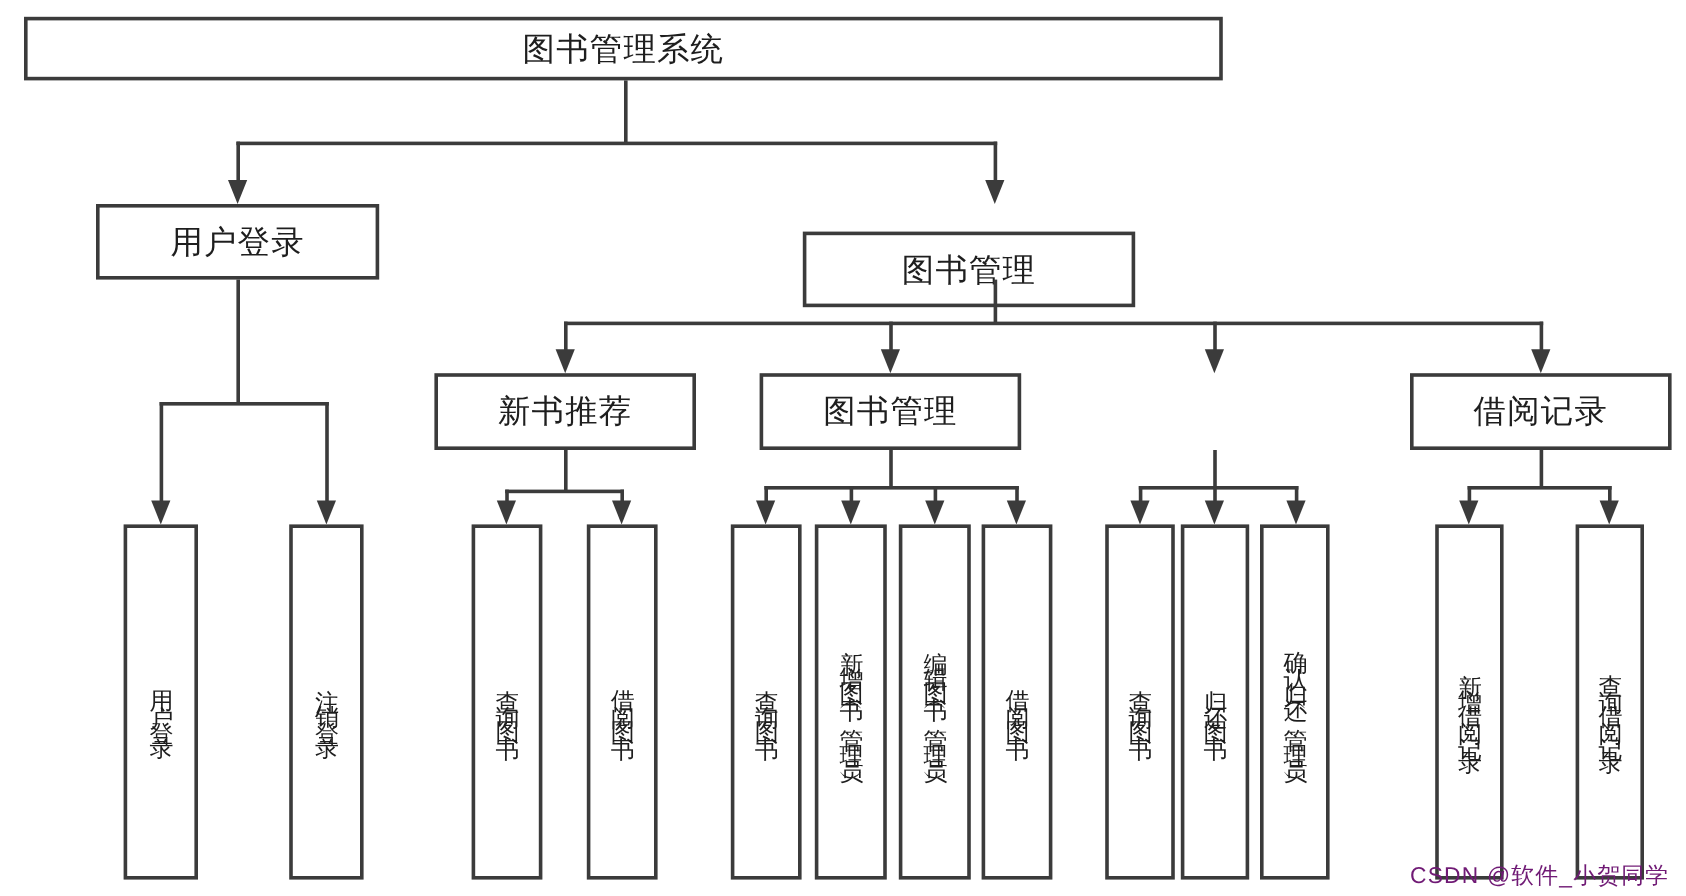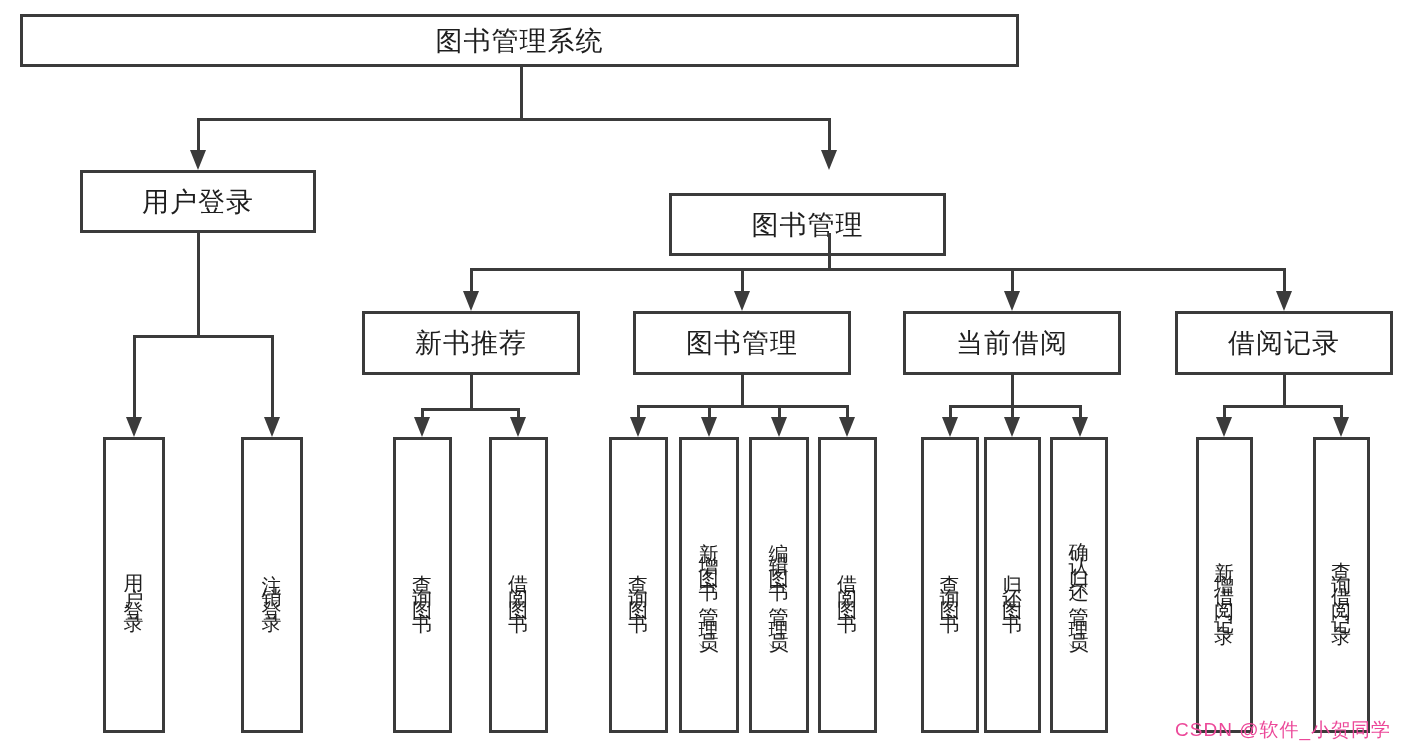--- a/index.html
+++ b/index.html
@@ -50,21 +50,21 @@
     height: 0;
     border-left: 8px solid transparent;
     border-right: 8px solid transparent;
     border-top: 20px solid #3b3b3b;
   }
   
   .watermark {
     position: absolute;
     right: 14px;
     bottom: 4px;
-    color: #ec4899;
+    color: #701a75;
     font-size: 19px;
     letter-spacing: 1px;
     white-space: nowrap;
   }
 </style>
 </head>
 <body>
 
 <div class="canvas">
 
@@ -102,23 +102,20 @@
   <div class="arrow" style="left:463px;  top:291px;"></div>
   <div class="arrow" style="left:734px;  top:291px;"></div>
   <div class="arrow" style="left:1004px; top:291px;"></div>
   <div class="arrow" style="left:1276px; top:291px;"></div>
 
   <div class="node" style="left:362px; top:311px; width:218px; height:64px;">
     <span>新书推荐</span>
   </div>
   <div class="node" style="left:633px; top:311px; width:218px; height:64px;">
     <span>图书管理</span>
-  </div>
-  <div class="node" style="left:903px; top:311px; width:218px; height:64px;">
-    <span>当前借阅</span>
   </div>
   <div class="node" style="left:1175px; top:311px; width:218px; height:64px;text-align:right;">
     <span>借阅记录</span>
   </div>
 
   <div class="vline" style="left:470px; top:375px; height:35px;"></div>
   <div class="hline" style="left:421px; top:408px; width:99px;"></div>
   <div class="vline" style="left:421px; top:408px; height:11px;"></div>
   <div class="vline" style="left:517px; top:408px; height:11px;"></div>
   <div class="arrow" style="left:414px; top:417px;"></div>

